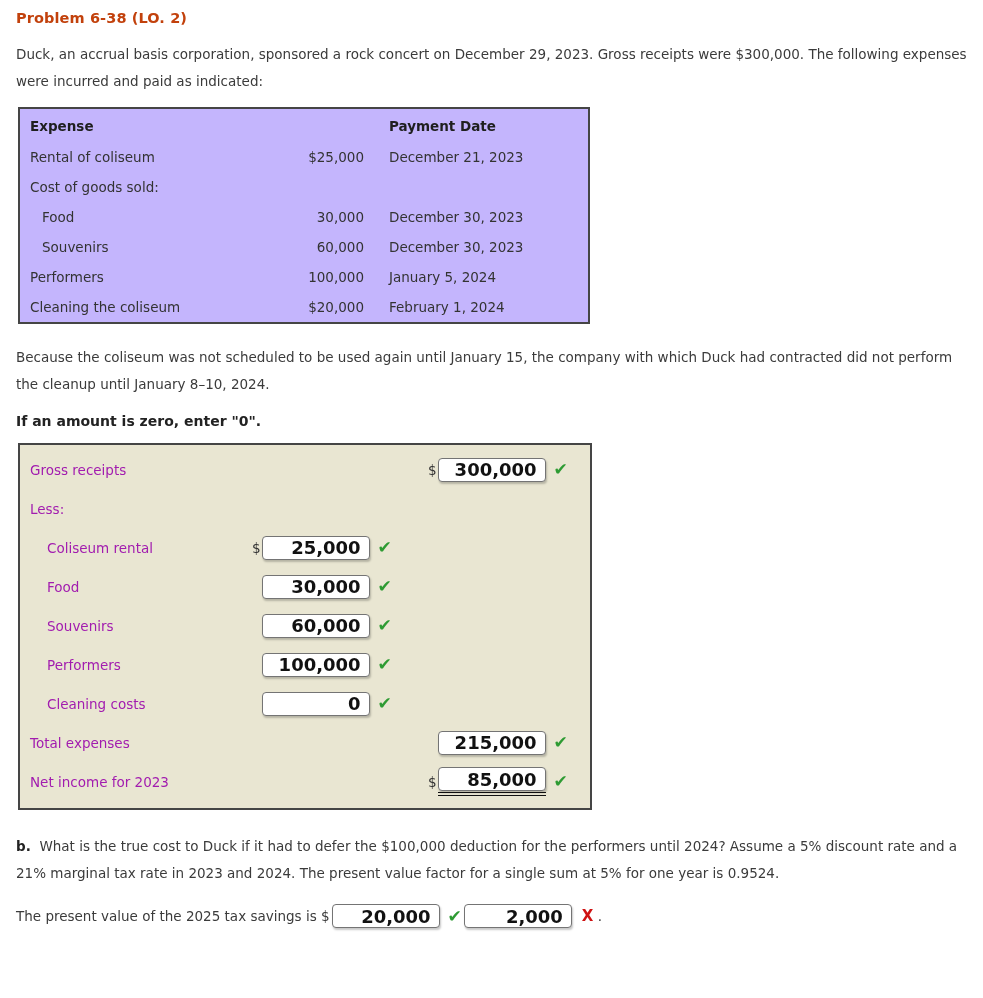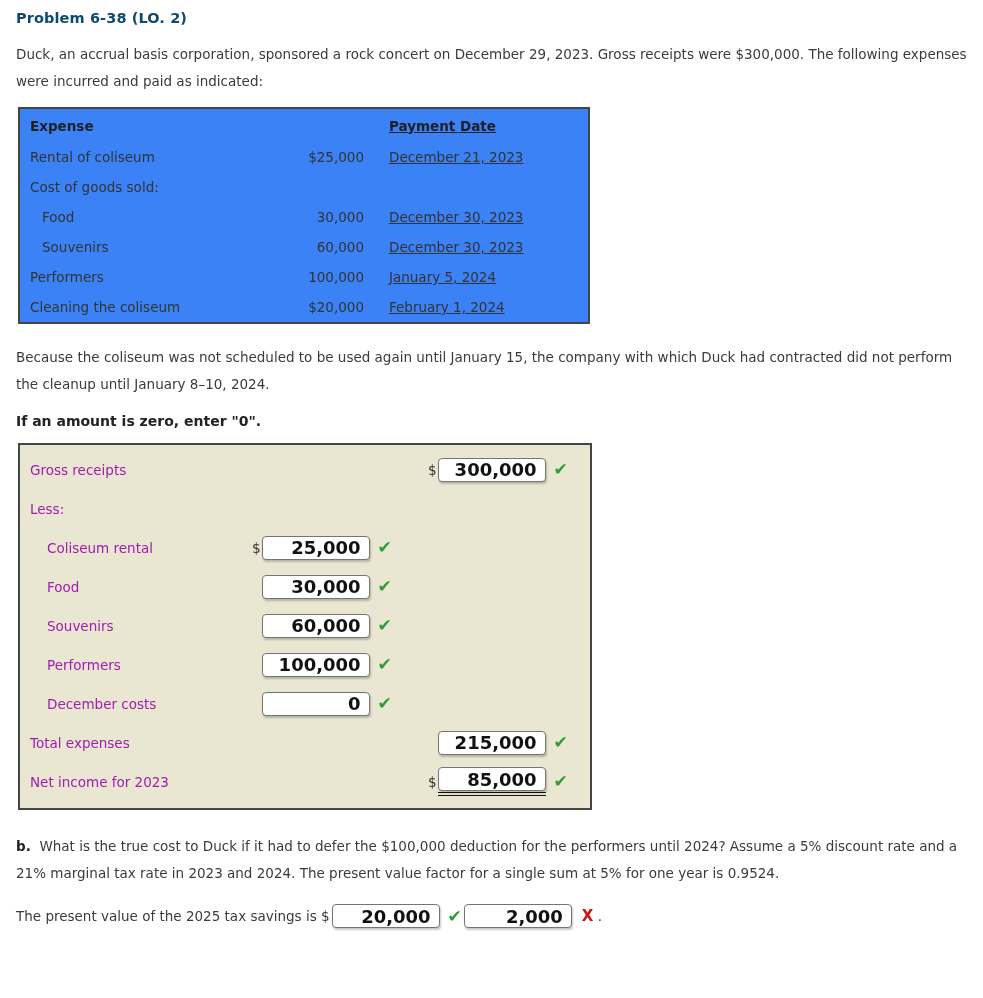--- a/index.html
+++ b/index.html
@@ -6,52 +6,52 @@
     margin: 0; padding: 0;
     background: #ffffff;
     width: 983px; height: 998px;
     overflow: hidden;
     font-family: "DejaVu Sans", "Liberation Sans", sans-serif;
     color: #3b3b3b;
   }
   .page { padding: 8px 14px 0 16px; }
 
   h1.title {
-    font-size: 14.5px; font-weight: bold; color: #0c4a6e;
+    font-size: 14.5px; font-weight: bold; color: #c2410c;
     margin: 2px 0 0 0; letter-spacing: 0.1px;
   }
   .para {
     font-size: 13.5px; line-height: 27px; margin: 0; color: #3b3b3b;
   }
   .para.mt { margin-top: 15px; }
   .para .blead { font-weight: bold; color: #222; }
   .bold-note {
     font-size: 14px; font-weight: bold; color: #222;
     margin: 11px 0 0 0; line-height: 24px;
   }
 
   
   table.exp-table {
     border-collapse: collapse;
     width: 572px;
-    background: #3b82f6;
+    background: #c4b5fd;
     border: 2px solid #454545;
     margin: 12px 0 0 2px;
     table-layout: fixed;
   }
   .exp-table th, .exp-table td {
     font-size: 13.5px; height: 30px; vertical-align: middle;
     color: #333; padding: 0; font-weight: normal; text-align: left;
     white-space: nowrap; overflow: visible;
   }
   .exp-table th { font-weight: bold; color: #1f1f1f; }
   .exp-table .c-label { width: 250px; padding-left: 10px; }
   .exp-table td.c-label.indent { padding-left: 22px; }
   .exp-table .c-amount { width: 84px; text-align: right; }
-  .exp-table .c-date  { padding-left: 25px; text-decoration: underline; }
+  .exp-table .c-date  { padding-left: 25px; }
   .exp-table thead th { height: 33px; }
 
   
   .form-table {
     width: 574px;
     box-sizing: border-box;
     background: #e9e6d2;
     border: 2px solid #454545;
     margin: 10px 0 0 2px;
     padding: 5px 0 7px 0;
@@ -218,21 +218,21 @@
       <span class="dollar hide">$</span>
       <span class="input-wrap">
             <input class="amt" value="100,000" style="">
           </span>
       <span class="check">✔</span>
     </div>
     <div class="fzone zright"></div>
   </div>
 
   <div class="frow">
-    <div class="flabel indent">December costs</div>
+    <div class="flabel indent">Cleaning costs</div>
     <div class="fzone zmid">
       <span class="dollar hide">$</span>
       <span class="input-wrap">
             <input class="amt" value="0" style="">
           </span>
       <span class="check">✔</span>
     </div>
     <div class="fzone zright"></div>
   </div>
 

